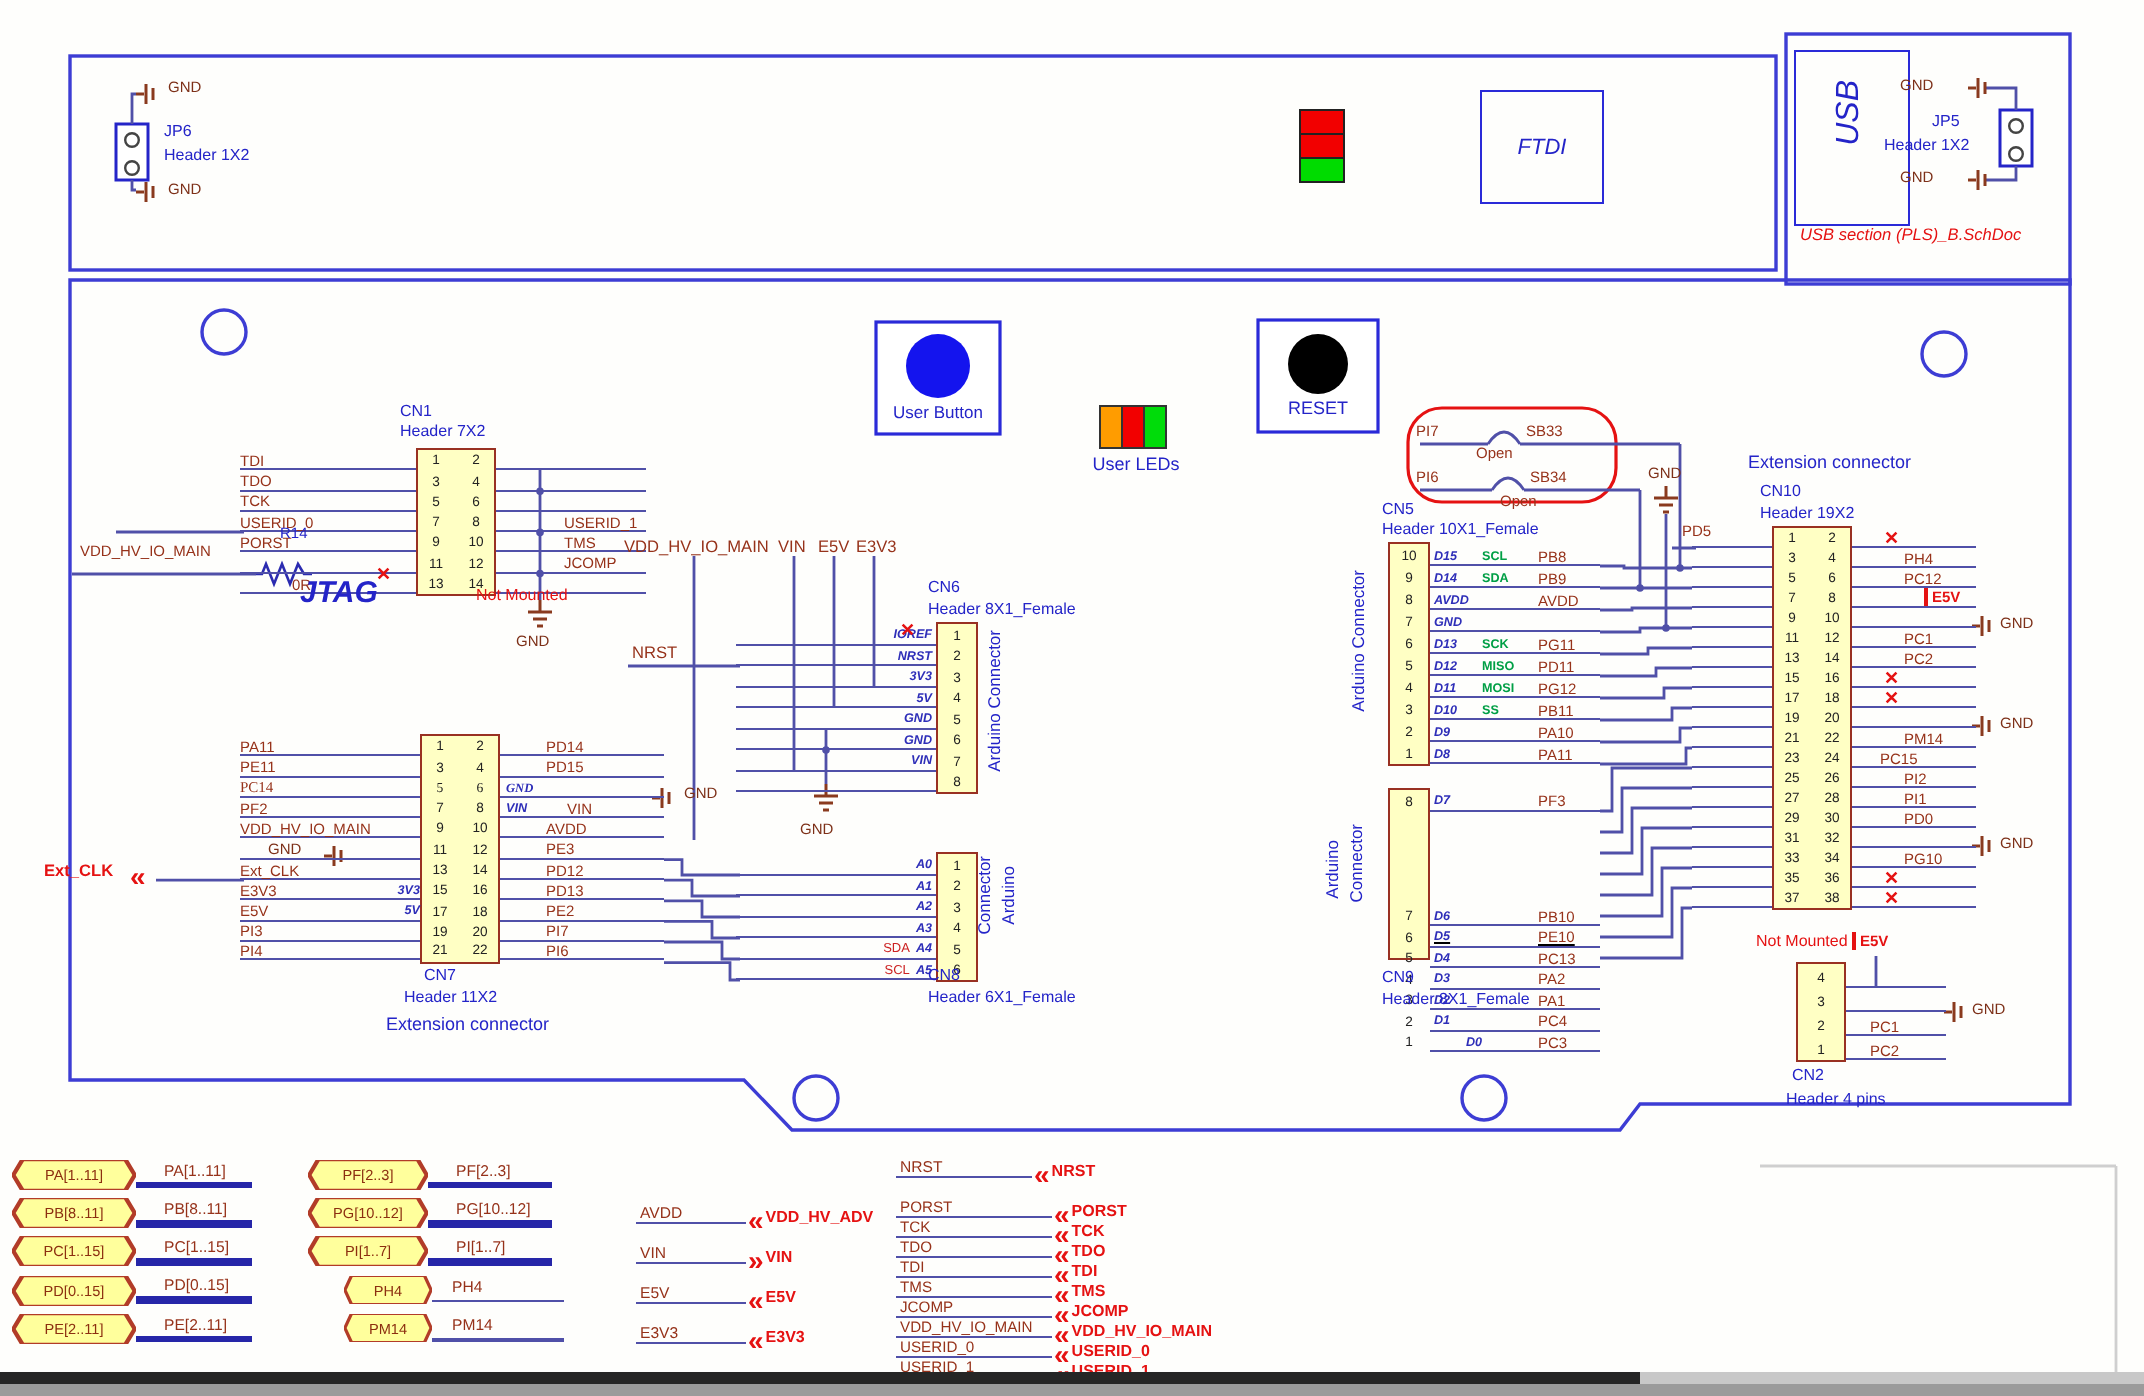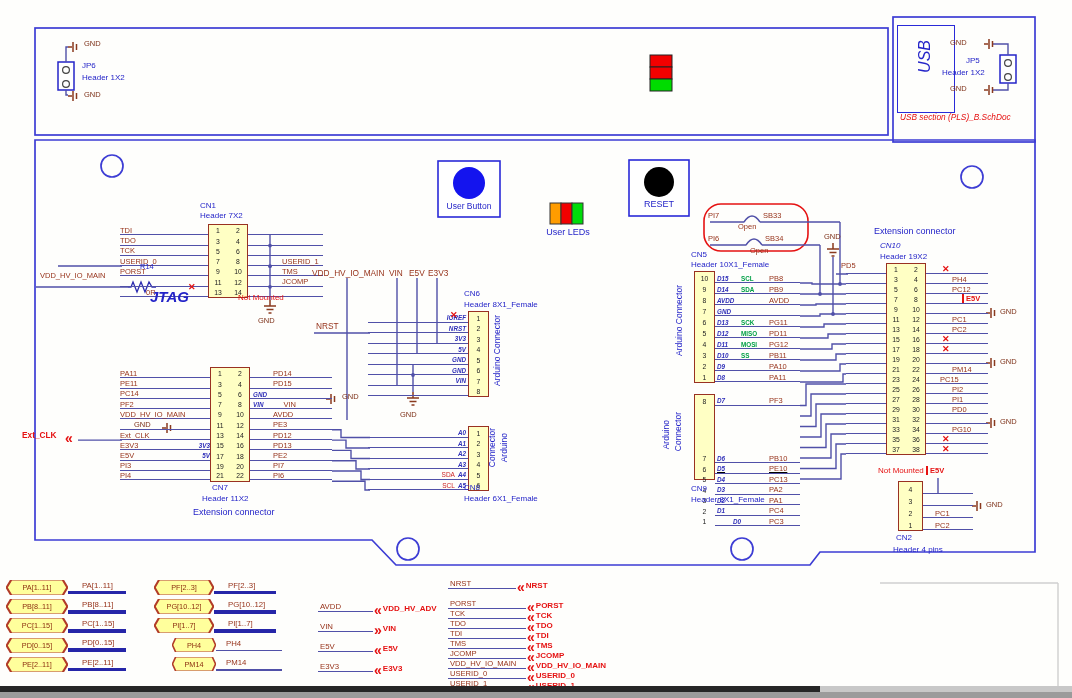--- a/index.html
+++ b/index.html
@@ -157,20 +157,23 @@
 
     <path d="M880,583 H1058 M1058,583 V686" stroke="#cfcfcf" stroke-width="1.4" fill="none"></path>
   </svg>
 
 
   <div class="abs gtxt" style="left:84px;top:39px;">GND</div>
   <div class="abs ref" style="left:82px;top:61px;">JP6</div>
   <div class="abs ref" style="left:82px;top:73px;">Header 1X2</div>
   <div class="abs gtxt" style="left:84px;top:90px;">GND</div>
 
+  <div class="abs" style="left:740px;top:45px;width:62px;height:57px;border:1.6px solid #2a2ad8;display:flex;align-items:center;justify-content:center;box-sizing:border-box;">
+    <span class="blue" style="font-size:11px;font-style:italic;">FTDI</span>
+  </div>
 
   <div class="abs" style="left:897px;top:25px;width:58px;height:88px;border:1.6px solid #2a2ad8;box-sizing:border-box;">
     <span class="vt blue" style="left:18px;top:14px;font-size:16px;font-style:italic;">USB</span>
   </div>
   <div class="abs gtxt" style="left:950px;top:38px;">GND</div>
   <div class="abs ref" style="left:966px;top:56px;">JP5</div>
   <div class="abs ref" style="left:942px;top:68px;">Header 1X2</div>
   <div class="abs gtxt" style="left:950px;top:84px;">GND</div>
   <div class="abs portred" style="left:900px;top:112px;font-size:8.3px;font-style:italic;">USB section (PLS)_B.SchDoc</div>
 
@@ -365,21 +368,21 @@
           <span class="net">PE11</span>
           <span class="fn"></span>
         </span>
       <span class="pinc" style="width:20px;">3</span>
       <span class="pinc" style="width:20px;">4</span>
       <span class="wireR" style="width:82px;">
           <span class="fn" style="margin-left:3px;"></span>
           <span class="net" style="margin-left:20px;">PD15</span>
         </span>
     </div>
-      <div class="r2" style="height:10.3px;">
+      <div class="r2" style="height:10.3px;font-family:Liberation Serif, serif;">
       <span class="wireL" style="width:90px;">
           <span class="net">PC14</span>
           <span class="fn"></span>
         </span>
       <span class="pinc" style="width:20px;">5</span>
       <span class="pinc" style="width:20px;">6</span>
       <span class="wireR" style="width:82px;">
           <span class="fn" style="margin-left:3px;">GND</span>
           <span class="net" style="margin-left:20px;"></span>
         </span>
@@ -694,21 +697,21 @@
           <span class="net">PC3</span>
         </span>
     </div>
     </div>
   <div class="abs ref" style="left:691px;top:484px;">CN9</div>
   <div class="abs ref" style="left:691px;top:495px;">Header 8X1_Female</div>
   <span class="vt" style="left:661px;top:420px;">Arduino</span>
   <span class="vt" style="left:673px;top:412px;">Connector</span>
 
   <div class="abs blue" style="left:874px;top:226px;font-size:9px;">Extension connector</div>
-  <div class="abs ref" style="left:880px;top:241px;font-style:italic;">CN10</div>
+  <div class="abs ref" style="left:880px;top:241px;">CN10</div>
   <div class="abs ref" style="left:880px;top:252px;">Header 19X2</div>
   <div class="hbox" style="left:886px;top:263px;width:40px;height:192px;"></div>
   <div class="rows" style="left:846px;top:264px;">
       <div class="r2" style="height:10px;">
       <span class="wireL" style="width:40px;"></span>
       <span class="pinc" style="width:20px;">1</span>
       <span class="pinc" style="width:20px;">2</span>
       <span class="wireR" style="width:62px;">
           <span class="net" style="margin-left:26px;"></span>
         </span>

